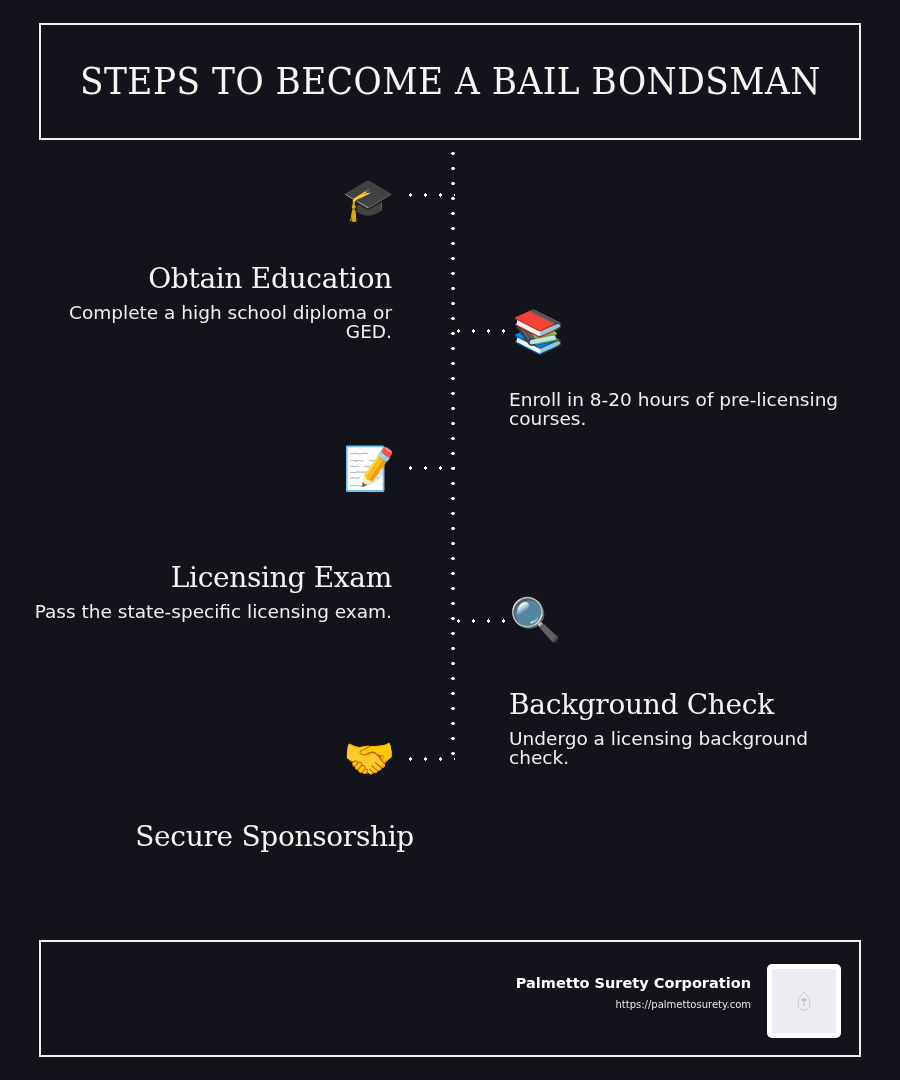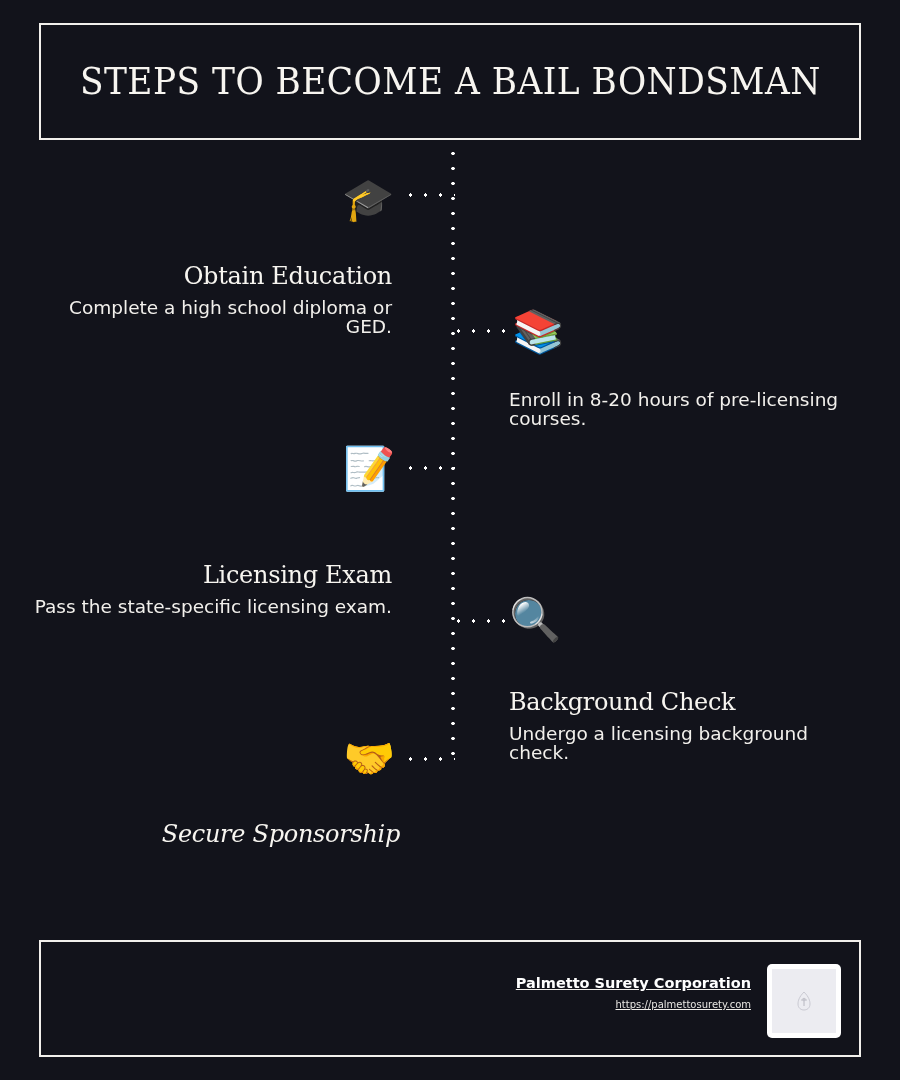--- a/index.html
+++ b/index.html
@@ -67,21 +67,21 @@
     .step {
       position: absolute;
       width: 360px;
     }
     .step.left { text-align: right; }
     .step.right { text-align: left; }
     .step h2 {
       margin: 0 0 8px 0;
       font-family: "DejaVu Serif", "Liberation Serif", serif;
       font-weight: normal;
-      font-size: 24px;
+      font-size: 28px;
       color: #f7f5f0;
       white-space: nowrap;
       letter-spacing: -0.3px;
     }
     .step p {
       margin: 0;
       font-family: "DejaVu Sans", "Liberation Sans", sans-serif;
       font-size: 18.5px;
       line-height: 19px;
       color: #f2f0ec;
@@ -92,21 +92,20 @@
       top: 940px;
       width: 818px;
       height: 113px;
       border: 2px solid #f2f0ec;
     }
     .footer-text {
       position: absolute;
       right: 108px;
       top: 33px;
       text-align: right;
-      text-decoration: underline;
     }
     .footer-text .company {
       font-family: "DejaVu Sans", "Liberation Sans", sans-serif;
       font-weight: bold;
       font-size: 14.5px;
       color: #ffffff;
       margin-bottom: 8px;
     }
     .footer-text .url {
       font-family: "DejaVu Sans", "Liberation Sans", sans-serif;
@@ -165,21 +164,21 @@
 
 <div class="hconn" style="left:451px; top:619px; width:56px;"></div>
 <div class="icon" style="left:510px; top:594px;">🔍</div>
 <div class="step right" style="left:509px; top:688px; width:360px;">
   <h2>Background Check</h2>
   <p>Undergo a licensing background check.</p>
 </div>
 
 <div class="hconn" style="left:403px; top:757px; width:52px;"></div>
 <div class="icon" style="left:344px; top:733px;">🤝</div>
-<div class="step left" style="left:40px; top:820px;font-style:italic;">
+<div class="step left" style="left:54px; top:820px;">
   <h2>Secure Sponsorship</h2>
 </div>
 
 <div class="footer-box">
   <div class="footer-text">
     <div class="company">Palmetto Surety Corporation</div>
     <div class="url">https://palmettosurety.com</div>
   </div>
   <div class="logo-card">
     <div class="logo-inner">

